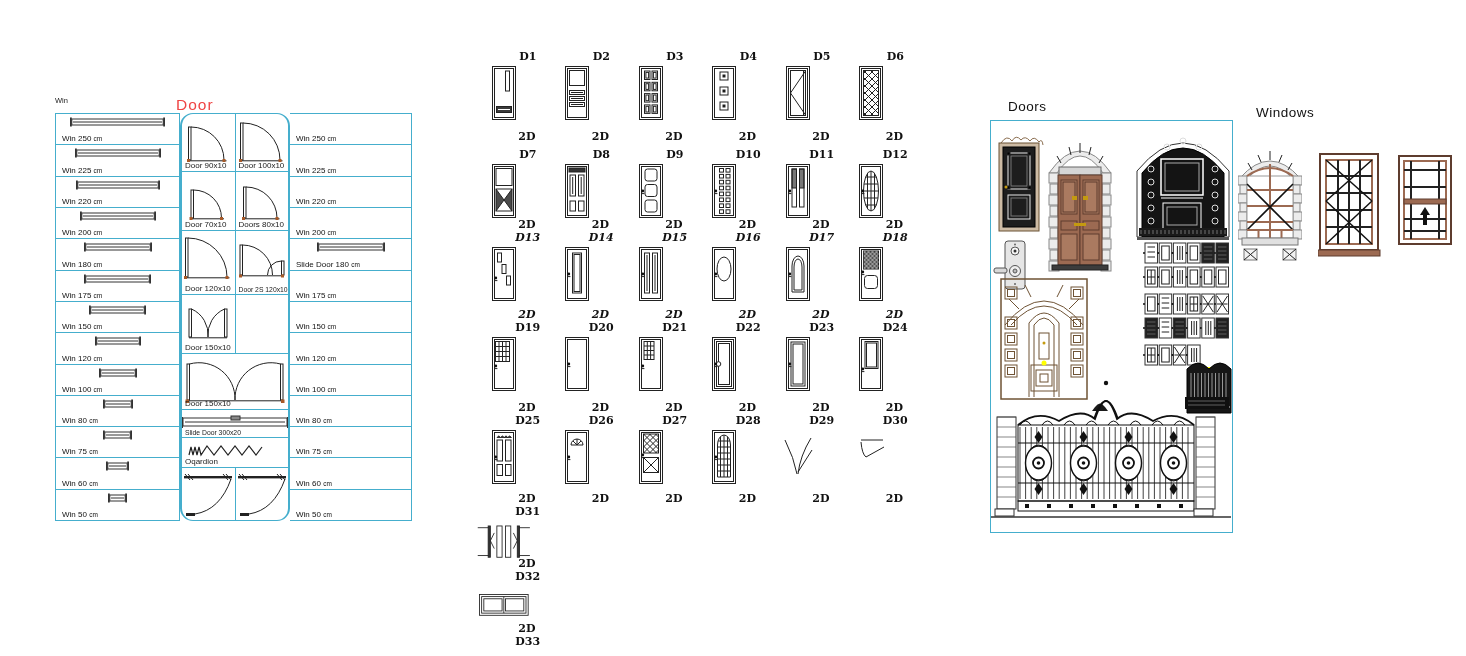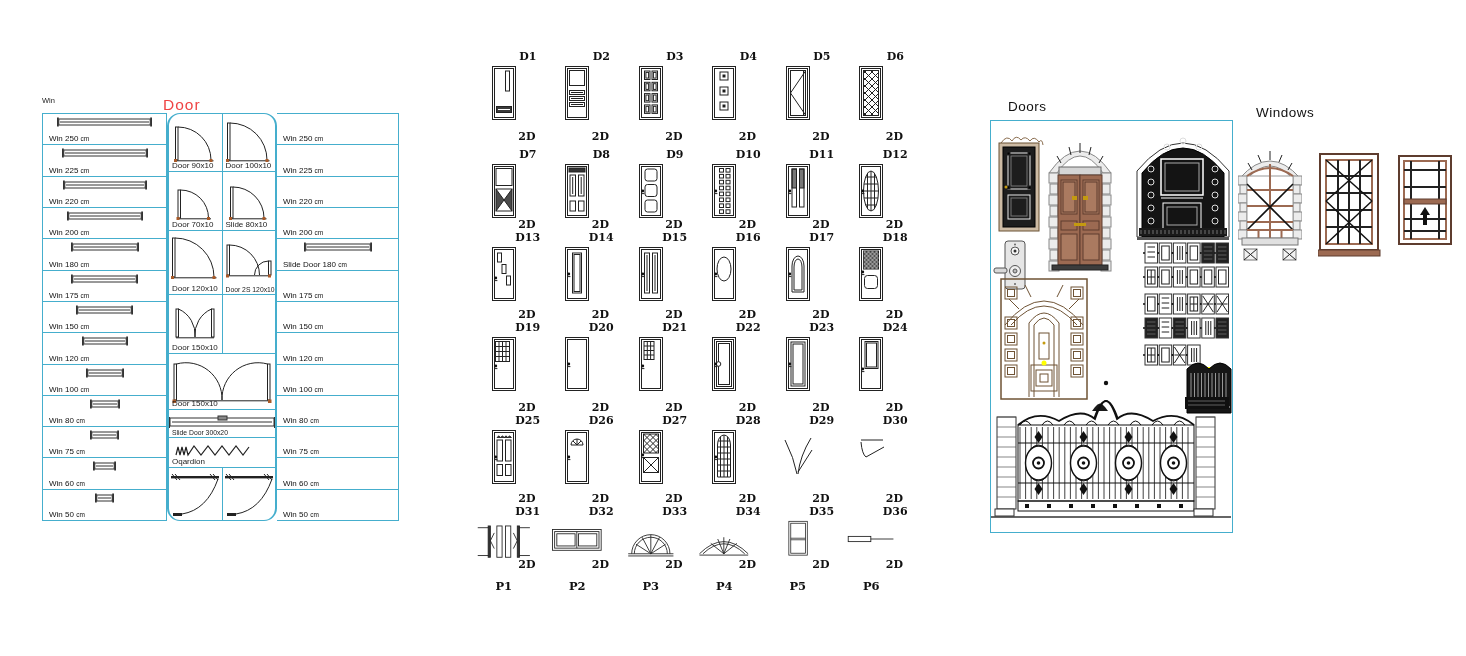--- a/index.html
+++ b/index.html
@@ -1,19 +1,19 @@
 <!DOCTYPE html>
 <html style="--acc: #45aecd;"><head>
 <meta charset="utf-8">
 <style>
   html,body{margin:0;padding:0;background:#fff;}
   #stage{position:relative;width:1466px;height:656px;background:#fff;overflow:hidden;
          font-family:"Liberation Sans",sans-serif;color:#1a1a1a;}
   
-  #left-section{position:absolute;left:42px;top:96px;}
+  #left-section{position:absolute;left:55px;top:96px;}
   .corner{font-size:7.5px;color:#222;margin-bottom:2px;}
   .door-heading{position:absolute;left:121px;top:0px;font-size:15.5px;color:#ef4444;letter-spacing:1px;}
   .tbl{display:flex;margin-top:8px;height:408px;}
   .col{display:flex;flex-direction:column;border:1.5px solid var(--acc);box-sizing:border-box;background:#fff;}
   .col.left{width:125px;}
   .col.mid{width:110px;border-left-width:2px;border-right-width:2px;border-radius:13px;}
   .col.right{width:122px;border-left:none;}
   .wrow{flex:1;border-bottom:1px solid var(--acc);box-sizing:border-box;position:relative;
         display:flex;flex-direction:column;justify-content:flex-end;padding:1px 0 1px 6px;}
   .wrow:last-child{border-bottom:none;}
@@ -268,21 +268,21 @@
             <div class="dcell">
               <div><svg width="52" height="48" viewBox="0 0 52 48">
                   <g stroke="#222" fill="none" stroke-width="1">
                     <rect x="7.5" y="13" width="2.5" height="31" fill="#fff"></rect>
                     <path d="M10,13 A31,31 0 0 1 41,44"></path>
                     <line x1="7.5" y1="44.8" x2="43.5" y2="44.8"></line>
                     <rect x="6" y="43" width="3" height="3" fill="#a85a28" stroke="none"></rect>
                     <rect x="39.5" y="43" width="3" height="3" fill="#a85a28" stroke="none"></rect>
                   </g>
                 </svg></div>
-              <div class="cell-label">Slide 80x10</div>
+              <div class="cell-label">Doors 80x10</div>
             </div>
           </div>
           <div class="midrow" style="height: 64px;">
             <div class="dcell">
               <div><svg width="52" height="48" viewBox="0 0 52 48">
                   <g stroke="#222" fill="none" stroke-width="1">
                     <rect x="3.5" y="5" width="2.5" height="39" fill="#fff"></rect>
                     <path d="M6,5 A39,39 0 0 1 45,44"></path>
                     <line x1="3.5" y1="44.8" x2="47.5" y2="44.8"></line>
                     <rect x="2" y="43" width="3" height="3" fill="#a85a28" stroke="none"></rect>
@@ -712,21 +712,21 @@
                   <line x1="7" y1="43" x2="23" y2="43"></line>
                 </g>
                 <circle cx="6.8" cy="29" r="1.4" fill="#111" stroke="none"></circle>
                 <line x1="5.2" y1="31.6" x2="8.4" y2="31.6"></line>
               </g>
             </svg>
           </div>
           <div class="dg-2d">2D</div>
         </div>
       </div>
-      <div class="dg-row" style="height: 90px;">
+      <div class="dg-row" style="height: 90px; font-style: italic;">
         <div class="dg-cell">
           <div class="dg-label">D13</div>
           <div class="dg-glyph">
             <svg width="30" height="58" viewBox="0 0 30 58">
               <g stroke="#222" fill="none" stroke-width="1">
                 <rect x="3.5" y="2.5" width="23" height="53" fill="#fff"></rect>
                 <rect x="5.5" y="4.5" width="19" height="49"></rect>
                 <rect x="8.5" y="8" width="4" height="9"></rect>
                 <rect x="13" y="19.5" width="4" height="9"></rect>
                 <rect x="17.5" y="31" width="4" height="9"></rect>
@@ -1084,21 +1084,21 @@
               <g stroke="#222" fill="none" stroke-width="1">
                 <line x1="5" y1="12" x2="27" y2="12"></line>
                 <path d="M5,14 Q6,26 10,29"></path>
                 <line x1="10" y1="29" x2="28" y2="19"></line>
               </g>
             </svg>
           </div>
           <div class="dg-2d">2D</div>
         </div>
       </div>
-      <div class="dg-row" style="height: 66px;">
+      <div class="dg-row" style="height: 66px; flex-direction: column;">
         <div class="dg-cell">
           <div class="dg-label">D31</div>
           <div class="dg-glyph">
             <svg width="55.65217391304348" height="40" viewBox="0 0 64 46">
               <g stroke="#222" fill="none" stroke-width="1">
                 <line x1="2" y1="10" x2="15" y2="10"></line>
                 <line x1="49" y1="10" x2="62" y2="10"></line>
                 <line x1="2" y1="42" x2="15" y2="42"></line>
                 <line x1="49" y1="42" x2="62" y2="42"></line>
                 <rect x="14" y="8" width="2.5" height="36" fill="#333"></rect>
@@ -1183,28 +1183,20 @@
           <div class="dg-glyph">
             <svg width="55.65217391304348" height="40" viewBox="0 0 64 46">
               <g stroke="#222" fill="none" stroke-width="1">
                 <rect x="6" y="20" width="26" height="6"></rect>
                 <line x1="32" y1="23" x2="58" y2="23"></line>
               </g>
             </svg>
           </div>
           <div class="dg-2d">2D</div>
         </div>
-      </div>
-      <div class="p-row">
-        <div class="p-cell">P1</div>
-        <div class="p-cell">P2</div>
-        <div class="p-cell">P3</div>
-        <div class="p-cell">P4</div>
-        <div class="p-cell">P5</div>
-        <div class="p-cell">P6</div>
       </div>
     </section>
 
   <section id="windows-panel">
     <div class="panel-heading">Windows</div>
     <div id="windows-row">
         <svg width="64" height="116" viewBox="0 0 64 116">
   <g stroke="#222" fill="none" stroke-width="1">
   <path d="M2,30 Q32,-4 62,30 L54,30 Q32,6 10,30 Z" fill="#ececec" stroke="#888"></path>
   <line x1="14" y1="22" x2="10" y2="15"></line>

